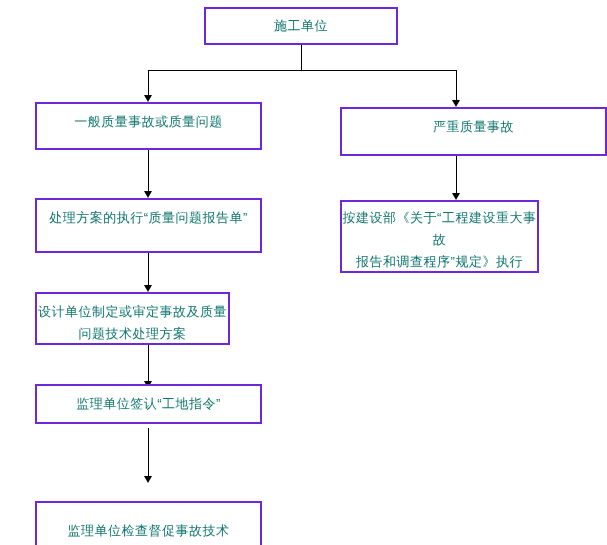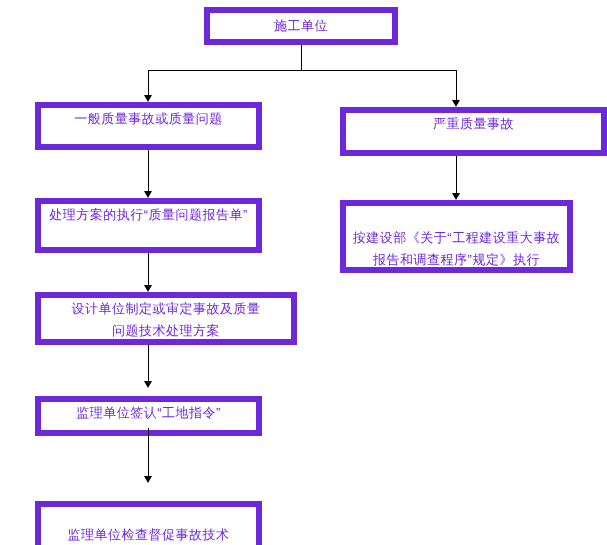--- a/index.html
+++ b/index.html
@@ -11,30 +11,30 @@
   .canvas {
     position: relative;
     width: 607px;
     height: 545px;
     background: #ffffff;
     overflow: hidden;
   }
   .node {
     position: absolute;
     box-sizing: border-box;
-    border: 6px solid #6d28d9;
+    border: 2px solid #6d28d9;
     background: #ffffff;
     display: flex;
     justify-content: center;
-    color: #6d28d9;
+    color: #0f766e;
     font-size: 13px;
     text-align: center;
   }
   .node.v-center { align-items: center; }
-  .node.v-top    { align-items: flex-start; }
+  .node.v-top    { align-items: flex-start; padding-top: 7px; }
   .box-label {
     white-space: pre-line;
     line-height: 22px;
     letter-spacing: 0.5px;
     display: block;
   }
   .vline {
     position: absolute;
     width: 1px;
     background: #000000;
@@ -82,37 +82,37 @@
   <div class="vline" style="left:148px; top:150px; height:41px"></div>
   <div class="arrowhead" style="left:144px; top:191px"></div>
 
   <div class="vline" style="left:456px; top:156px; height:37px"></div>
   <div class="arrowhead" style="left:452px; top:193px"></div>
 
   <div class="node v-top" style="left:35px; top:198px; width:227px; height:55px">
     <span class="box-label">处理方案的执行“质量问题报告单”</span>
   </div>
 
-  <div class="node v-top" style="left:340px; top:200px; width:233px; height:73px; padding-top:21px">
+  <div class="node v-top" style="left:340px; top:200px; width:199px; height:73px; padding-top:5px">
     <span class="box-label">按建设部《关于“工程建设重大事故
 报告和调查程序”规定》执行</span>
   </div>
 
   <div class="vline" style="left:148px; top:253px; height:32px"></div>
   <div class="arrowhead" style="left:144px; top:285px"></div>
 
-  <div class="node v-top" style="left:35px; top:292px; width:262px; height:53px; ">
+  <div class="node v-top" style="left:35px; top:292px; width:195px; height:53px; ">
     <span class="box-label">设计单位制定或审定事故及质量
 问题技术处理方案</span>
   </div>
 
   <div class="vline" style="left:148px; top:345px; height:36px"></div>
   <div class="arrowhead" style="left:144px; top:381px"></div>
 
-  <div class="node v-top" style="left:35px; top:396px; width:227px; height:40px">
+  <div class="node v-top" style="left:35px; top:384px; width:227px; height:40px">
     <span class="box-label">监理单位签认“工地指令”</span>
   </div>
 
   <div class="vline" style="left:148px; top:428px; height:48px"></div>
   <div class="arrowhead" style="left:144px; top:476px"></div>
 
   <div class="node v-top" style="left:35px; top:501px; width:227px; height:71px; padding-top:17px">
     <span class="box-label">监理单位检查督促事故技术
 处理方案的执行</span>
   </div>

